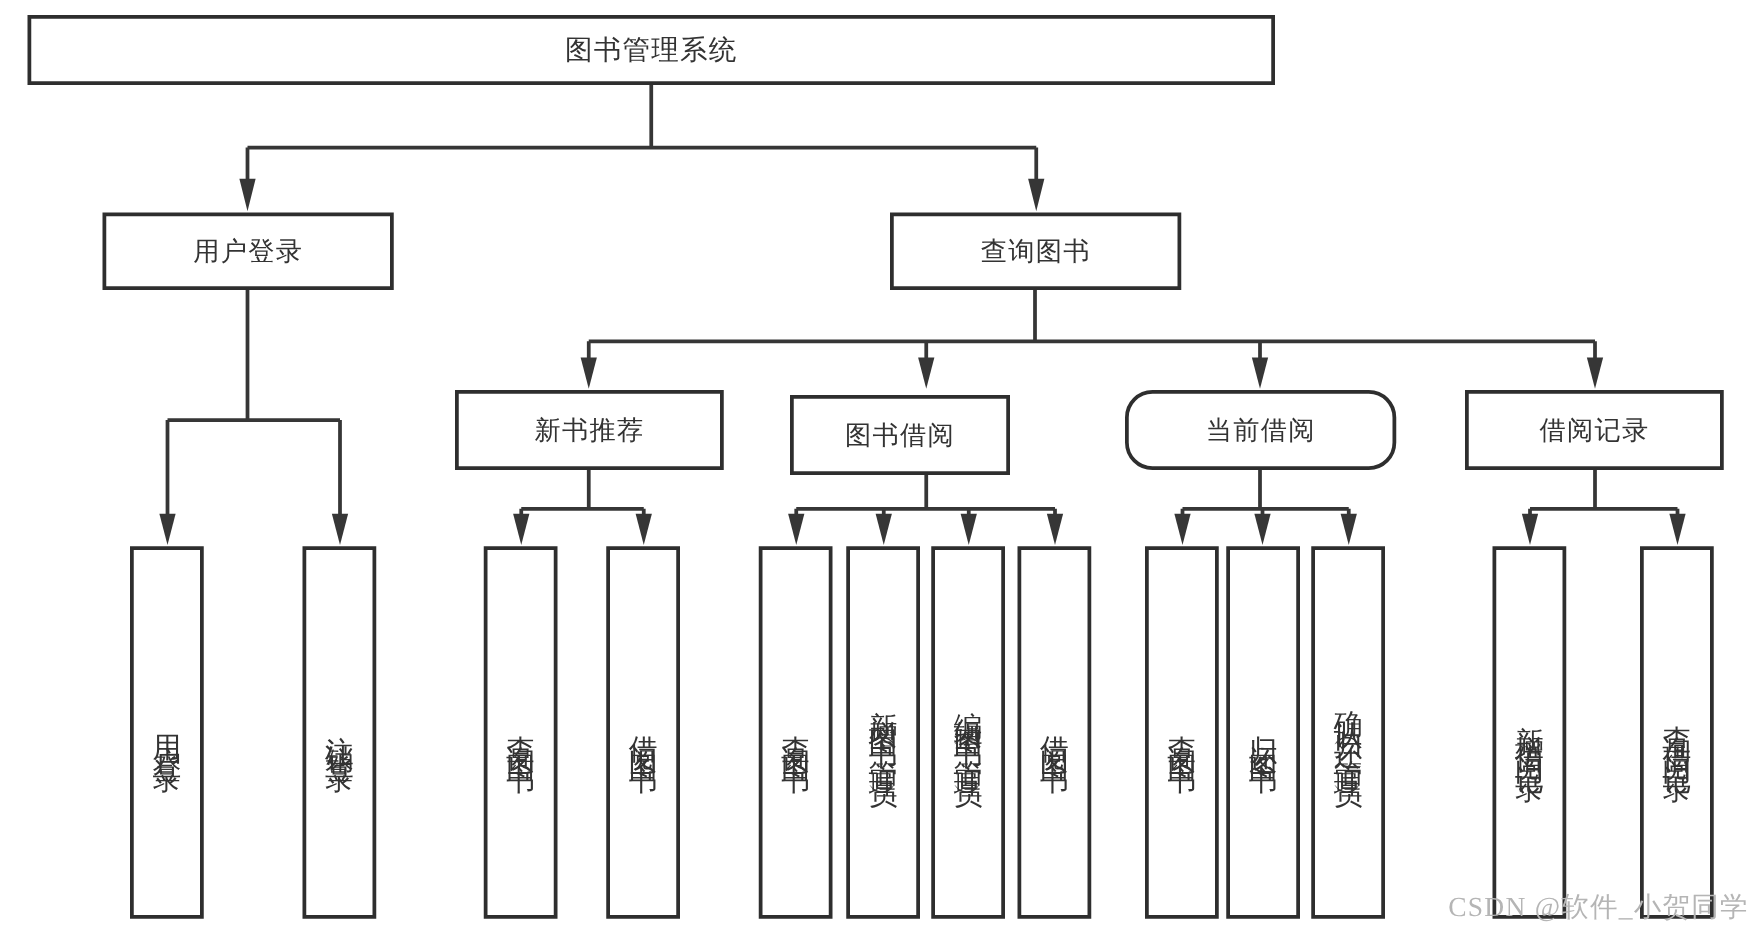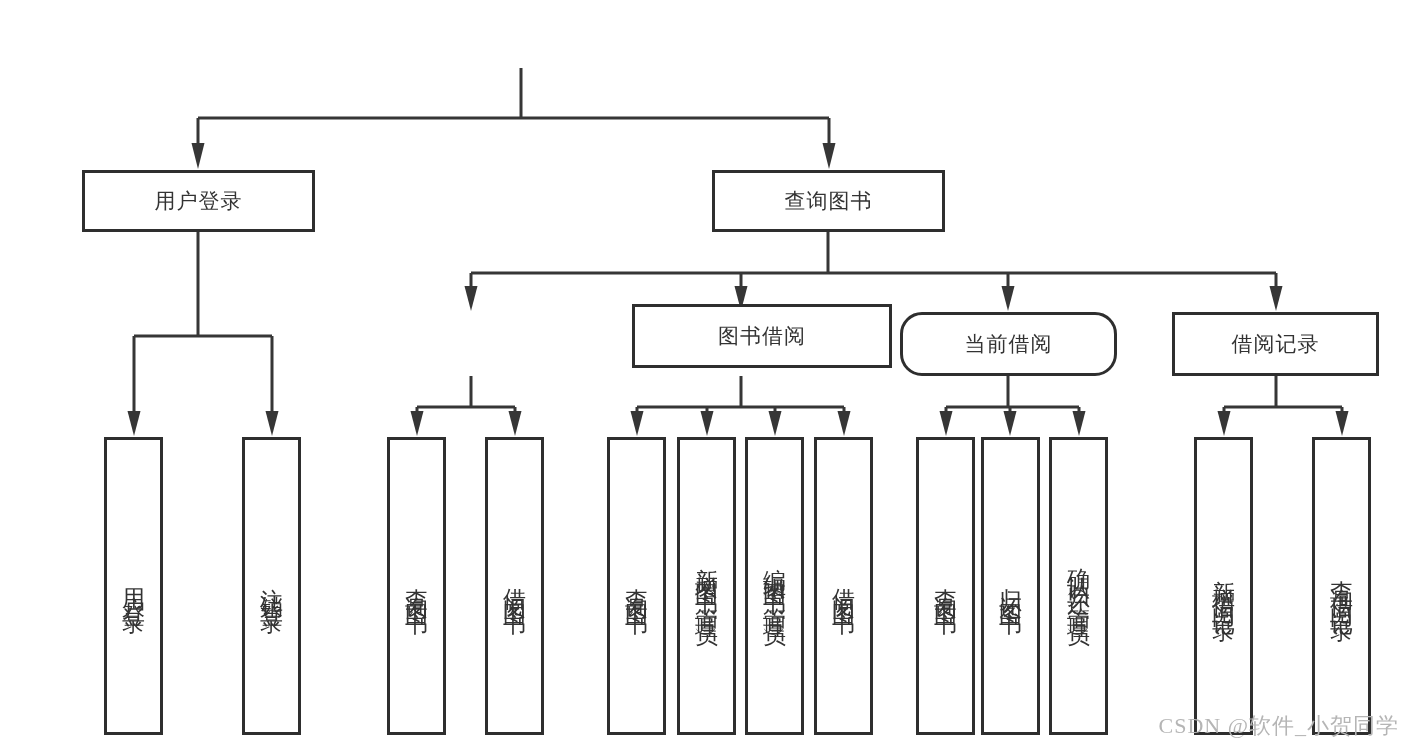--- a/index.html
+++ b/index.html
@@ -67,29 +67,35 @@
     <path d="M1008,376 V407 M946,407 H1079 M946,407 V414 M1010,407 V414 M1079,407 V414"></path>
     <polygon points="939.5,411 952.5,411 946,436"></polygon>
     <polygon points="1003.5,411 1016.5,411 1010,436"></polygon>
     <polygon points="1072.5,411 1085.5,411 1079,436"></polygon>
 
     <path d="M1276,376 V407 M1224,407 H1342 M1224,407 V414 M1342,407 V414"></path>
     <polygon points="1217.5,411 1230.5,411 1224,436"></polygon>
     <polygon points="1335.5,411 1348.5,411 1342,436"></polygon>
   </svg>
 
+  <div class="box h root" style="left:22px;top:12px;width:998px;height:56px;">
+    <span>图书管理系统</span>
+  </div>
 
   <div class="box h" style="left:82px;top:170px;width:233px;height:62px;">
     <span>用户登录</span>
   </div>
   <div class="box h" style="left:712px;top:170px;width:233px;height:62px;">
     <span>查询图书</span>
   </div>
 
-  <div class="box h" style="left:632px;top:304px;width:260px;height:64px;">
+  <div class="box h" style="left:364px;top:312px;width:215px;height:64px;">
+    <span>新书推荐</span>
+  </div>
+  <div class="box h" style="left:632px;top:316px;width:176px;height:64px;">
     <span>图书借阅</span>
   </div>
   <div class="box h" style="left:900px;top:312px;width:217px;height:64px;border-radius:22px;">
     <span>当前借阅</span>
   </div>
   <div class="box h" style="left:1172px;top:312px;width:207px;height:64px;">
     <span>借阅记录</span>
   </div>
 
   <div class="box v" style="left:104px;top:437px;width:59px;height:298px;">

